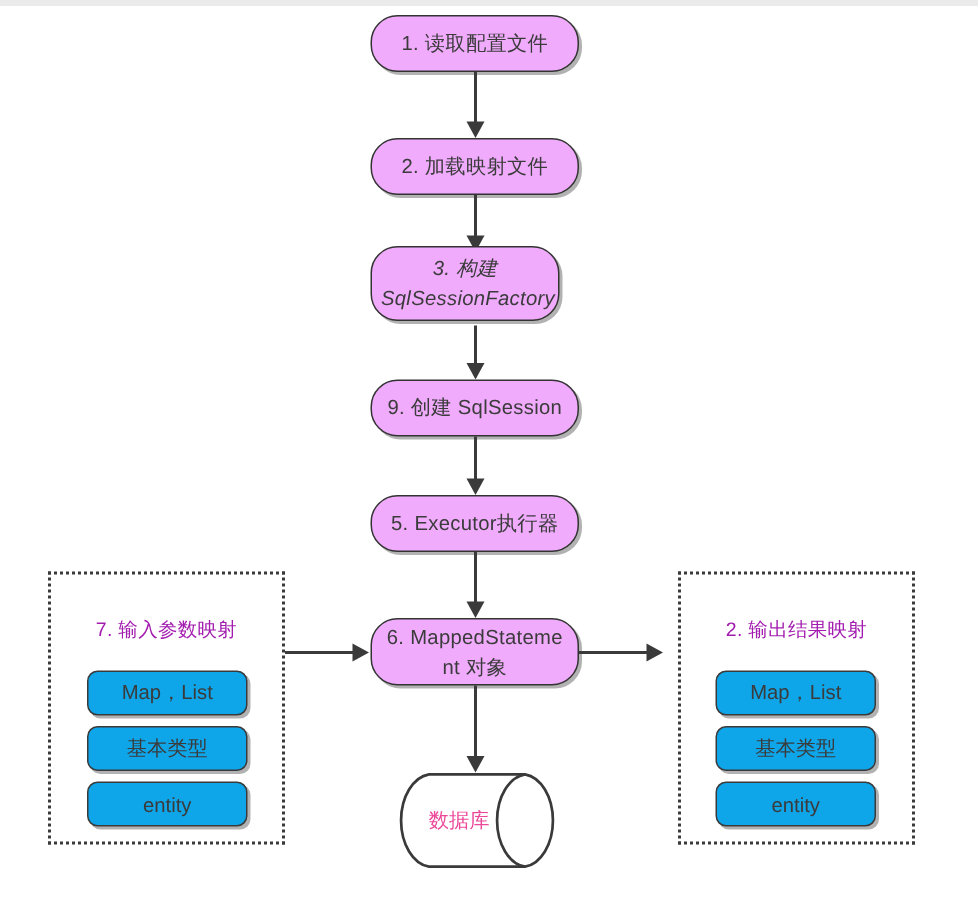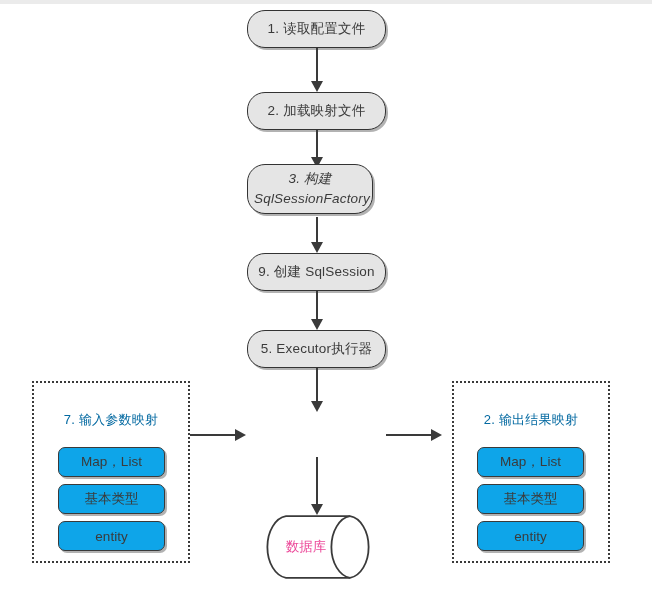--- a/index.html
+++ b/index.html
@@ -22,21 +22,21 @@
     left: 0;
     top: 0;
     width: 652px;
     height: 4px;
     background: #ebebeb;
   }
   
   .node {
     position: absolute;
     box-sizing: border-box;
-    background: #e5e5e5;
+    background: #f0abfc;
     border: 1.6px solid #333333;
     border-radius: 18px;
     display: flex;
     align-items: center;
     justify-content: center;
     text-align: center;
     color: #3b3b3b;
     font-size: 13.5px;
     line-height: 1.45;
     letter-spacing: 0.2px;
@@ -51,21 +51,21 @@
     box-sizing: border-box;
     border: 2px dotted #3a3a3a;
     background: transparent;
   }
   .group-title {
     position: absolute;
     left: 0;
     width: 100%;
     text-align: center;
     font-size: 13px;
-    color: #0369a1;
+    color: #a21caf;
     letter-spacing: 0.2px;
   }
   .chip {
     position: absolute;
     box-sizing: border-box;
     background: #0ea5e9;
     border: 1.5px solid #3a3a3a;
     border-radius: 7px;
     display: flex;
     align-items: center;
@@ -155,20 +155,26 @@
   <div class="conn conn-v" style="left:315.8px; top:291px; height:34px;"></div>
   <div class="arrow-down" style="left:311px; top:319px;"></div>
 
   <div class="node" style="left:247px; top:330px; width:139px; height:38px;">
     <span class="label">5. Executor执行器</span>
   </div>
 
   <div class="conn conn-v" style="left:315.8px; top:368px; height:34px;"></div>
   <div class="arrow-down" style="left:311px; top:401px;"></div>
 
+  <div class="node" style="left:247px; top:412px; width:139px; height:45px;">
+    <span class="label">
+      <span>6. MappedStateme</span><br>
+      <span>nt 对象</span>
+    </span>
+  </div>
 
   <div class="conn conn-v" style="left:315.8px; top:457px; height:50px;"></div>
   <div class="arrow-down" style="left:311px; top:504px;"></div>
 
   <div class="cylinder" style="left:264px; top:515px; width:108px; height:64px;">
     <svg class="cyl-body" viewBox="0 0 108 64" preserveAspectRatio="none">
       <path d="M 22 1.2 L 86 1.2 A 21 31 0 0 1 86 62.8 L 22 62.8 A 21 31 0 0 1 22 1.2 Z" fill="#ffffff" stroke="#3a3a3a" stroke-width="1.8"></path>
       <path d="M 86 1.2 A 21 31 0 0 0 86 62.8" fill="none" stroke="#3a3a3a" stroke-width="1.8"></path>
     </svg>
     <div class="cyl-text">数据库</div>

